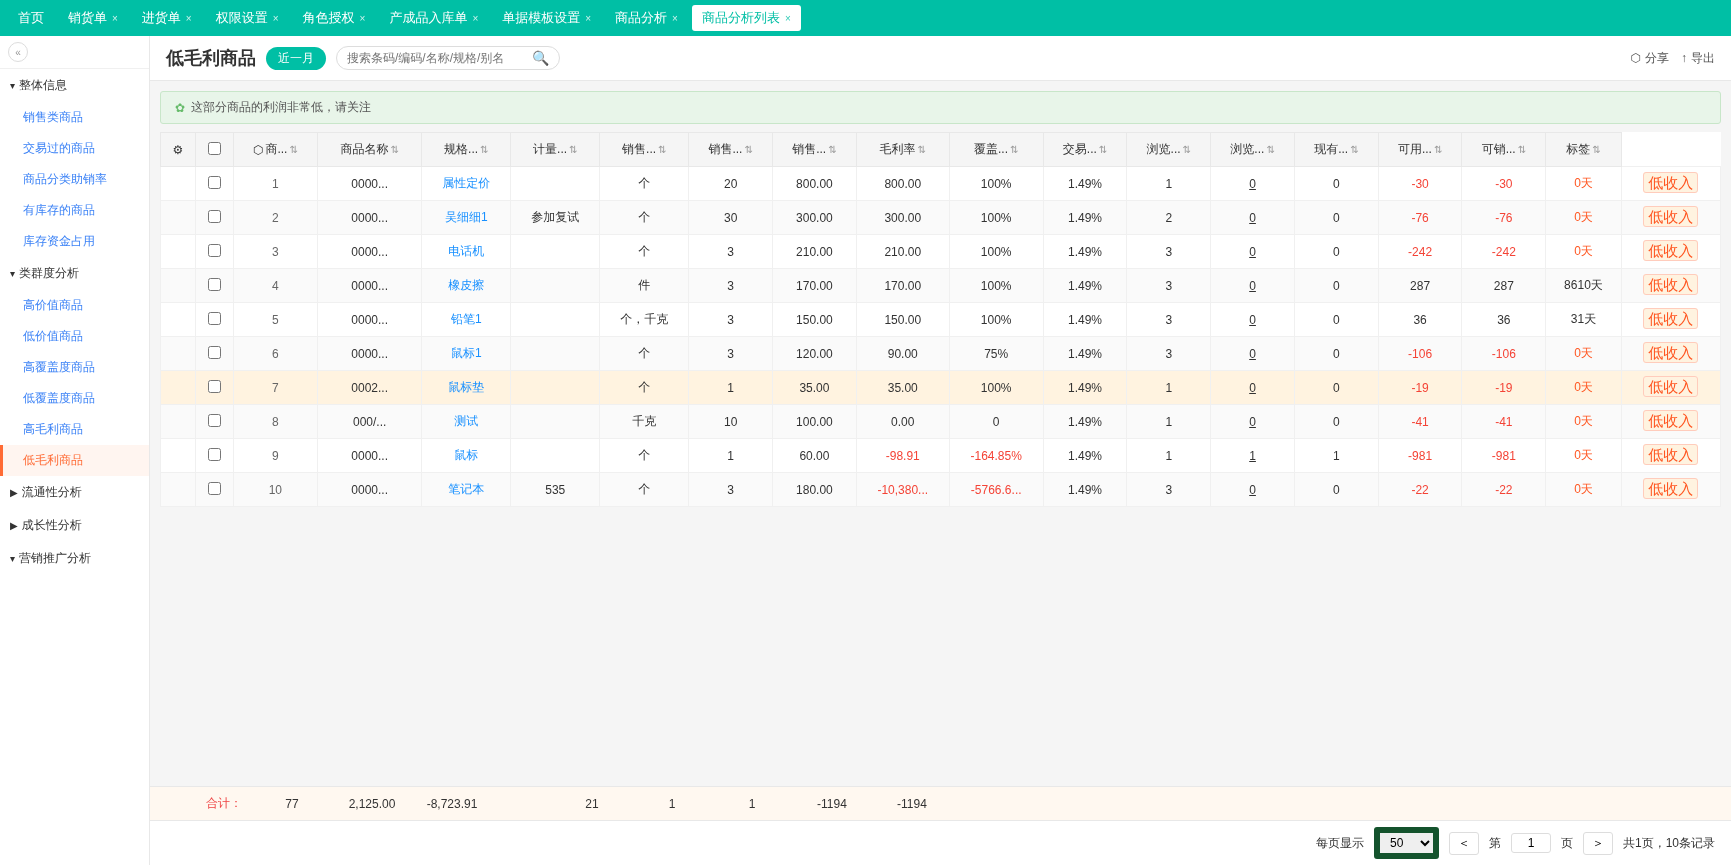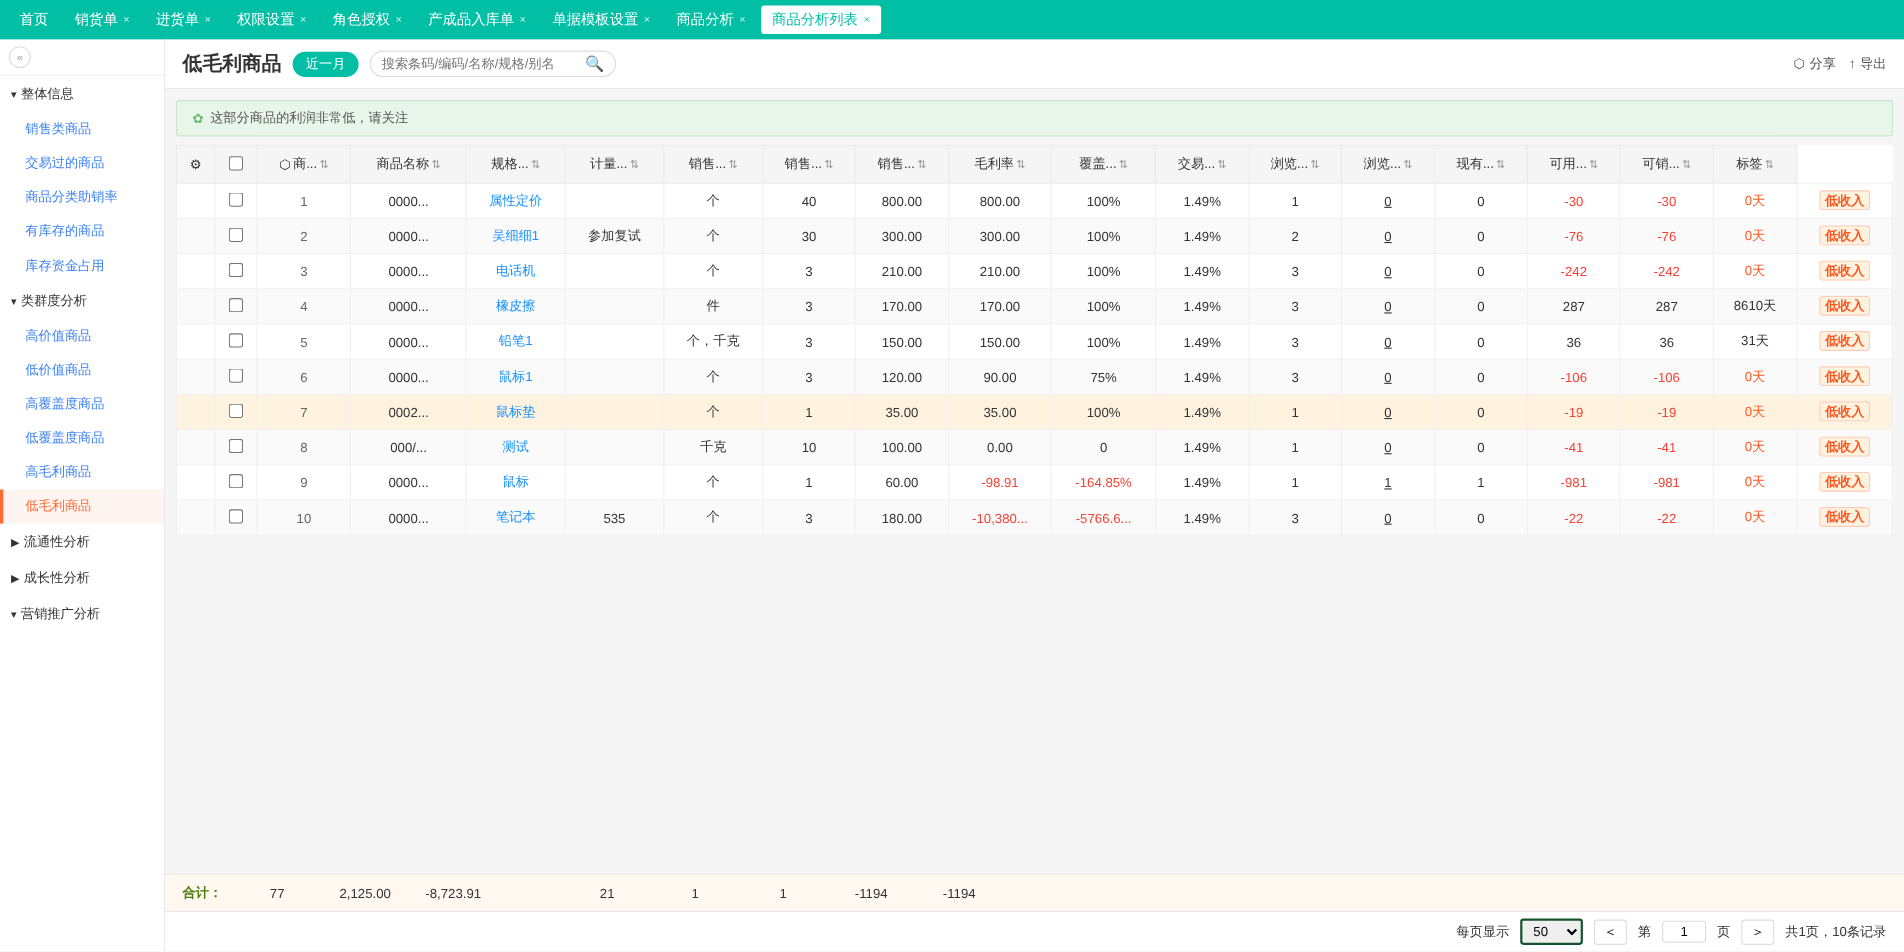--- a/index.html
+++ b/index.html
@@ -191,52 +191,51 @@
     }
     .text-red { color: #f44336; }
     .text-orange { color: #ff5722; }
     .underline { text-decoration: underline; cursor: pointer; }
     .tag-low-income {
       background: #fff3e0;
       color: #ff5722;
       border: 1px solid #ffccbc;
       border-radius: 3px;
       padding: 1px 4px;
-      font-size: 12px;
-      font-weight: bold;
+      font-size: 15px;
     }
     .row-num { color: #666; }
     input[type="checkbox"] { cursor: pointer; }
 
     
     .table-footer {
       background: #fff8f0;
       border-top: 1px solid #e8e8e8;
       padding: 8px 16px;
       display: flex;
       align-items: center;
       gap: 20px;
       font-size: 12px;
     }
-    .footer-label { font-weight: bold; color: #4d7c0f; }
+    .footer-label { font-weight: normal; color: #ef4444; margin-left: 40px; }
     .footer-val { color: #333; min-width: 60px; text-align: center; }
 
     
     .pagination-bar {
       background: #fff;
       border-top: 1px solid #e8e8e8;
       padding: 6px 16px;
       display: flex;
       align-items: center;
       justify-content: flex-end;
       gap: 10px;
       font-size: 12px;
     }
     .per-page-select {
-      border: 2px solid #14532d;
+      border: 6px solid #14532d;
       border-radius: 3px;
       padding: 2px 6px;
       font-size: 12px;
     }
     .page-btn {
       border: 1px solid #ddd;
       background: #fff;
       border-radius: 3px;
       padding: 2px 8px;
       cursor: pointer;
@@ -485,21 +484,21 @@
         </thead>
         <tbody id="table-body">
         <tr>
       <td></td>
       <td><input type="checkbox" style=""></td>
       <td class="row-num">1</td>
       <td>0000...</td>
       <td style="color:#1890ff; cursor:pointer;">属性定价</td>
       <td></td>
       <td>个</td>
-      <td>40</td>
+      <td>20</td>
       <td>800.00</td>
       <td class="">800.00</td>
       <td class="">100%</td>
       <td>1.49%</td>
       <td>1</td>
       <td class="underline">0</td>
       <td>0</td>
       <td class="text-red">-30</td>
       <td class="text-red">-30</td>
       <td class="text-orange">0天</td>

